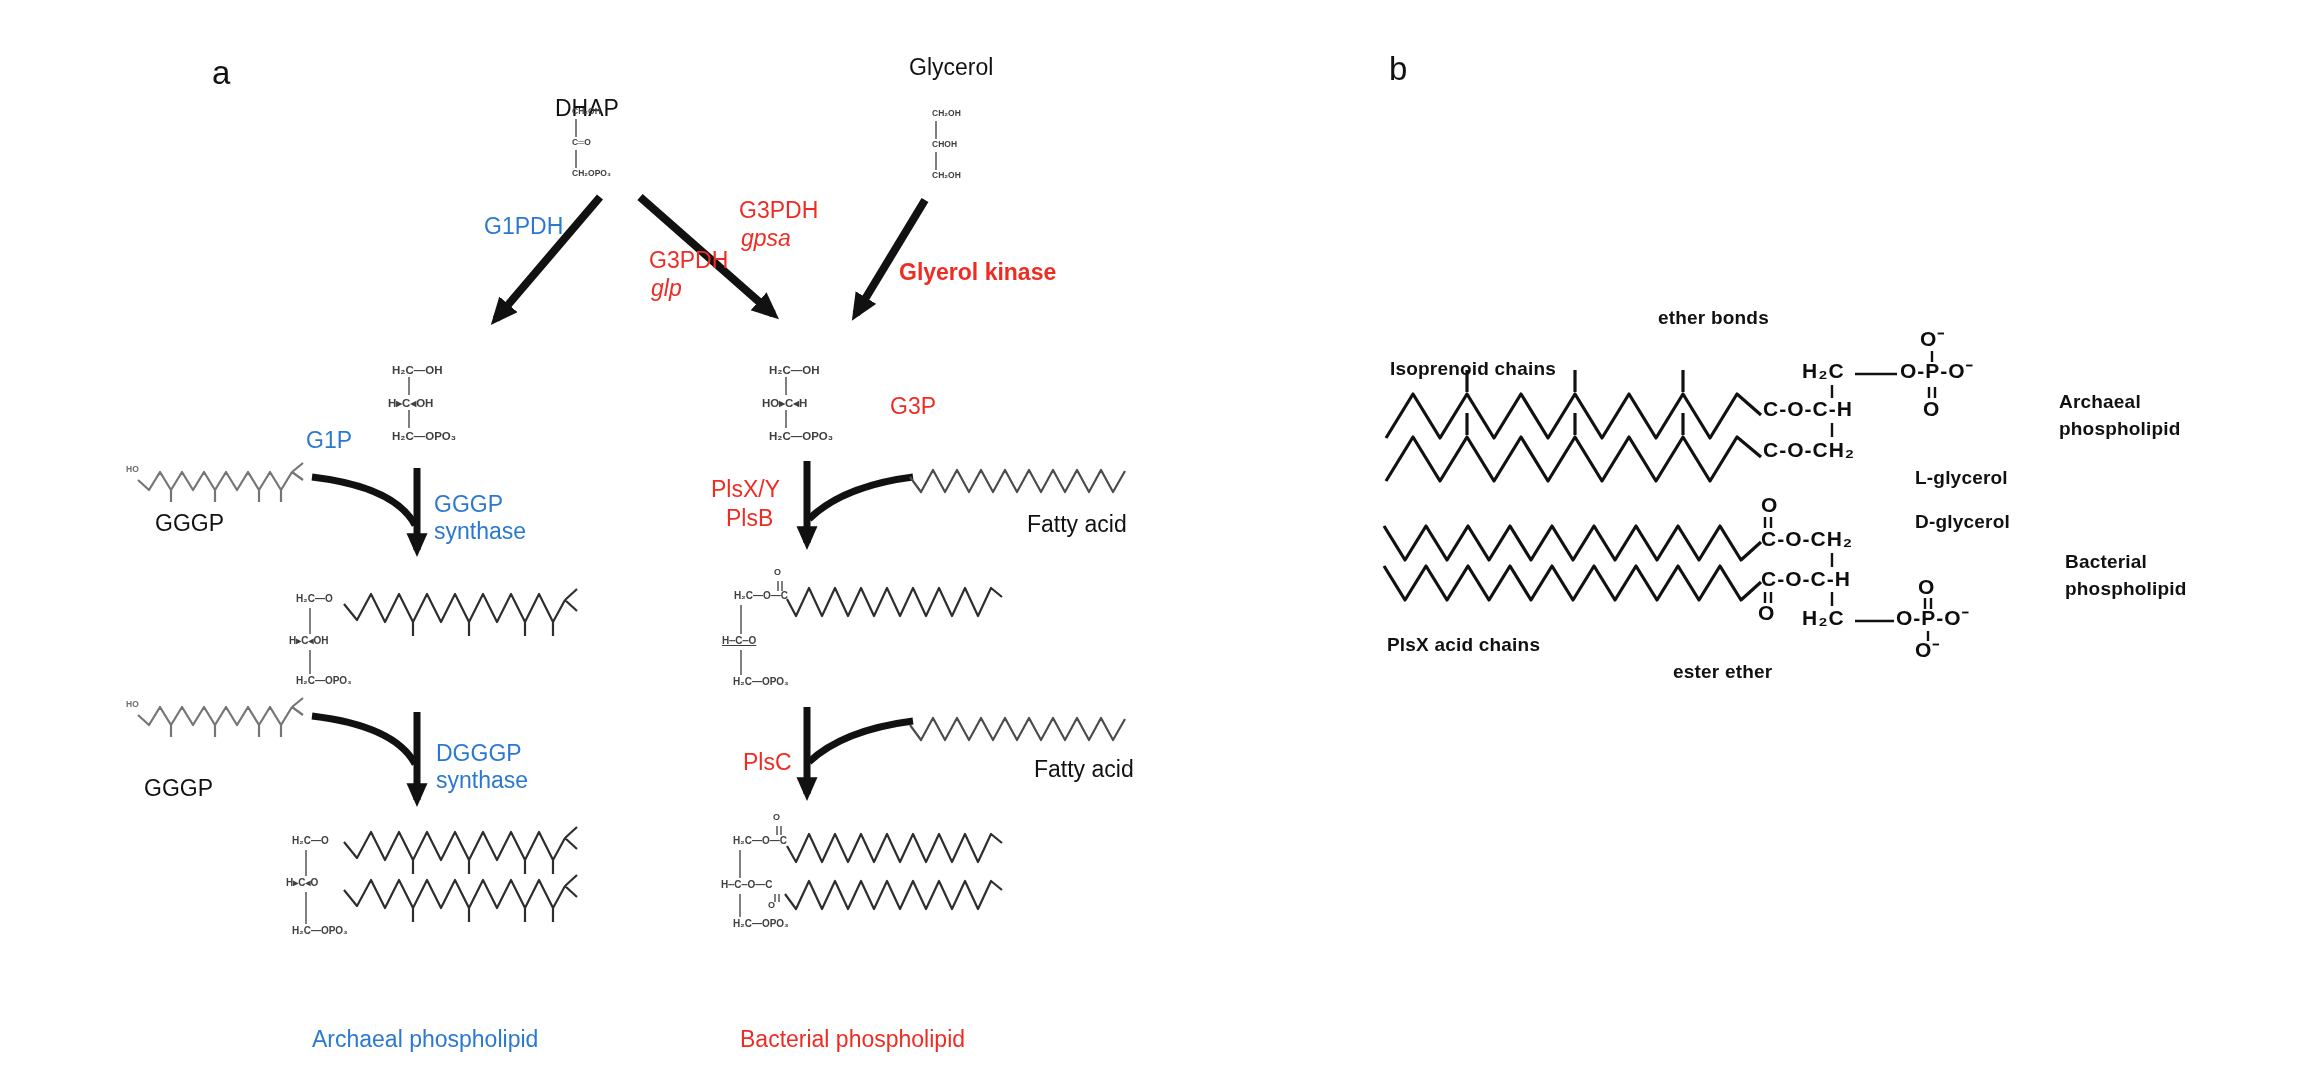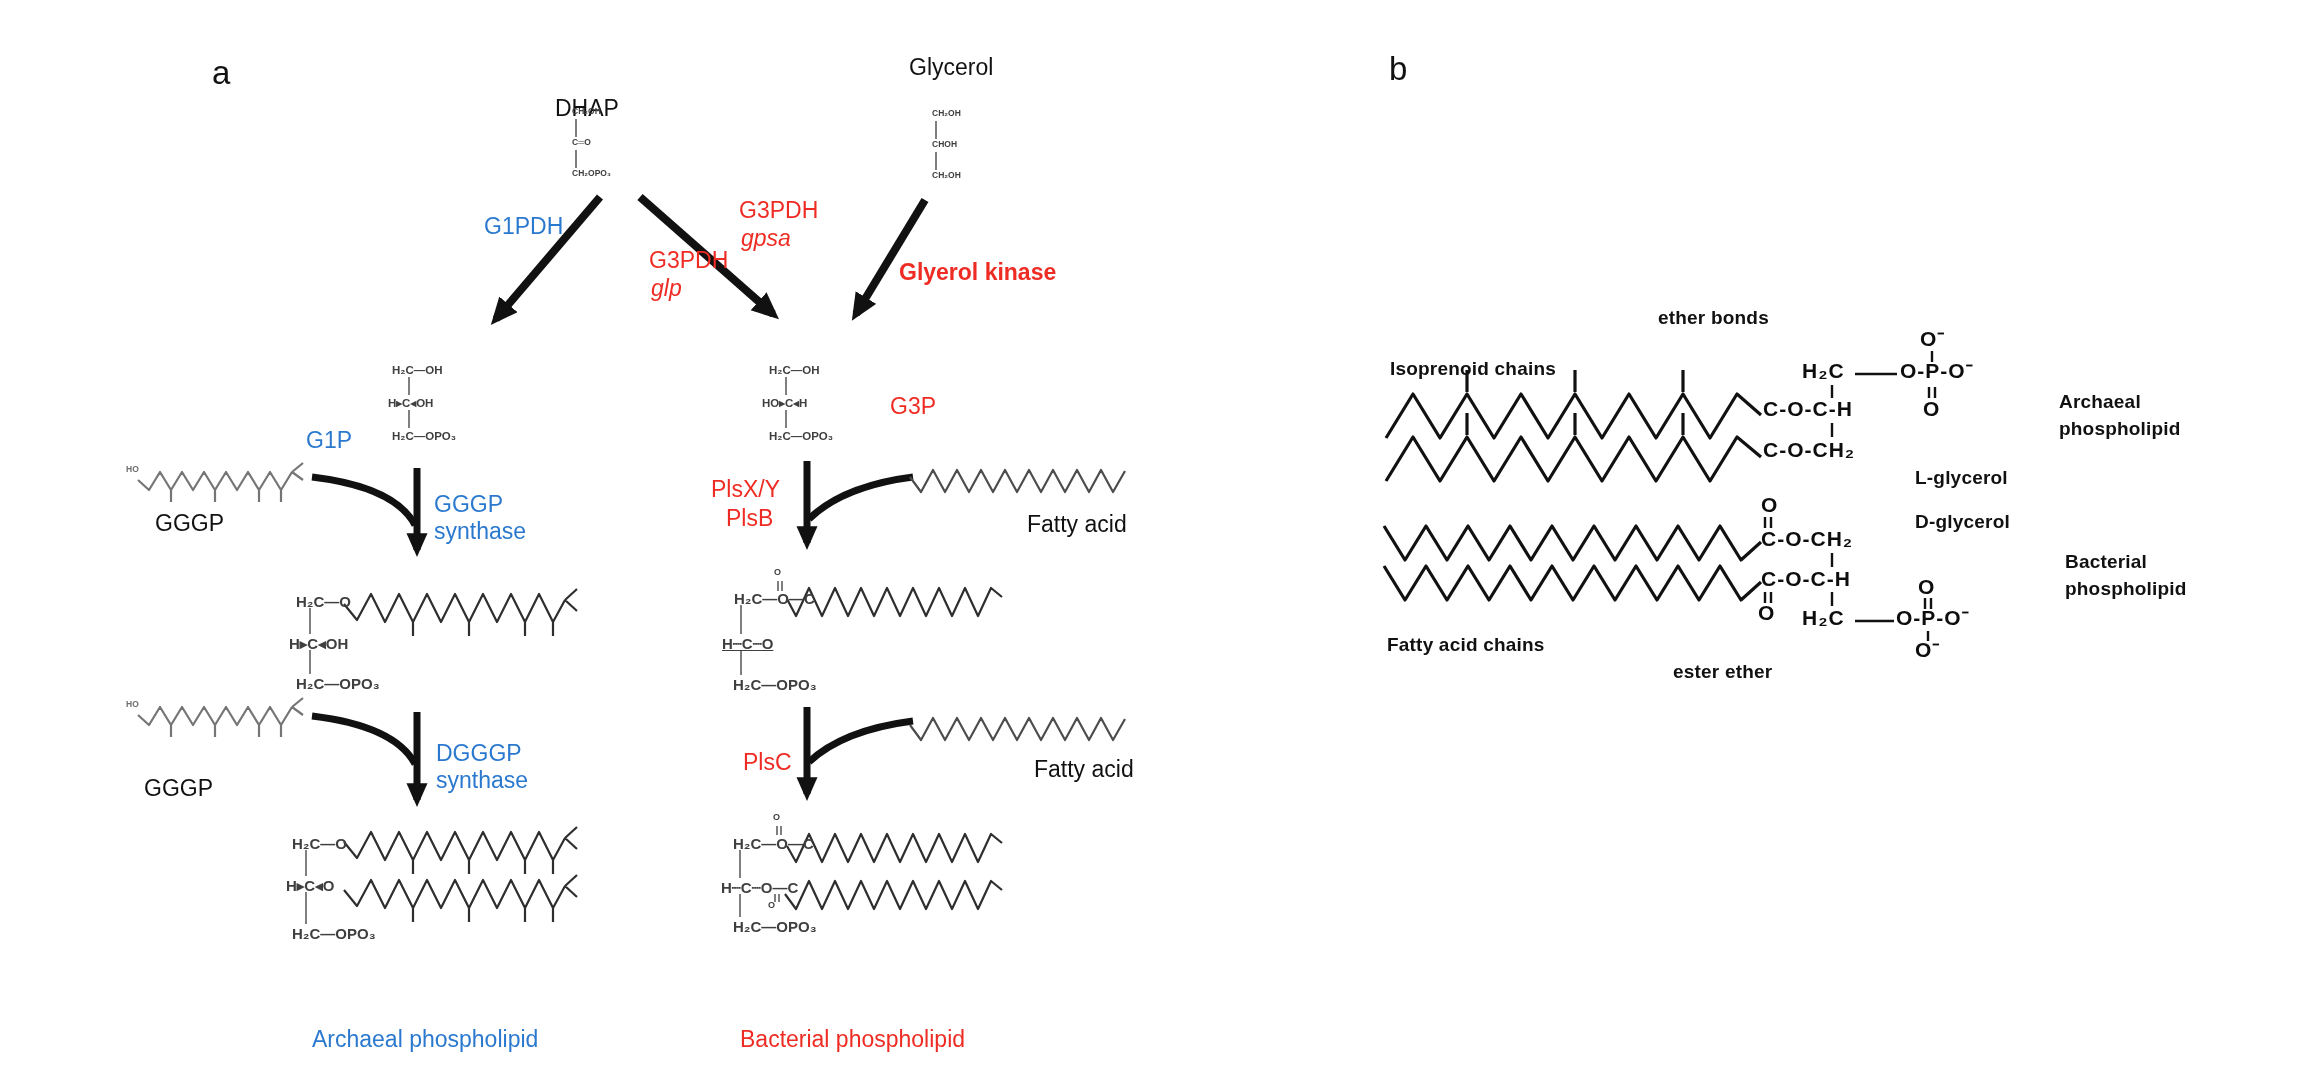--- a/index.html
+++ b/index.html
@@ -8,21 +8,21 @@
           font-family:"Liberation Sans",sans-serif;}
   .t{position:absolute;white-space:nowrap;color:var(--ink);line-height:1.05;}
   .s32{font-size:33px;}
   .s23{font-size:23px;}
   .blue{color:var(--blue);}
   .red{color:var(--red);}
   .it{font-style:italic;}
   .b20{font-size:19px;font-weight:700;letter-spacing:0.2px;}
   .chem{font-weight:700;color:var(--chem);}
   .c11{font-size:11.5px;}
-  .c10{font-size:15px;}
+  .c10{font-size:10px;}
   .c9{font-size:9px;}
   .c85{font-size:8.5px;}
   .gray{color:var(--chain_gray);}
   .bchem{font-size:21px;font-weight:700;letter-spacing:1px;color:#0d0d0d;}
   svg.layer{position:absolute;left:0;top:0;}
 </style>
 </head>
 <body>
 
 <div class="canvas">
@@ -176,21 +176,21 @@
   <div class="t s32" style="left:1389px;top:52px;">b</div>
 
   <div class="t b20" style="left:1658px;top:308px;">ether bonds</div>
   <div class="t b20" style="left:1390px;top:359px;">Isoprenoid chains</div>
   <div class="t b20" style="left:2059px;top:392px;">Archaeal</div>
   <div class="t b20" style="left:2059px;top:419px;">phospholipid</div>
   <div class="t b20" style="left:1915px;top:468px;">L-glycerol</div>
   <div class="t b20" style="left:1915px;top:512px;">D-glycerol</div>
   <div class="t b20" style="left:2065px;top:552px;">Bacterial</div>
   <div class="t b20" style="left:2065px;top:579px;">phospholipid</div>
-  <div class="t b20" style="left:1387px;top:635px;">Fatty acid chains</div>
+  <div class="t b20" style="left:1387px;top:635px;">PlsX acid chains</div>
   <div class="t b20" style="left:1673px;top:662px;">ester ether</div>
 
   <div class="t bchem" style="left:1802px;top:360px;">H₂C</div>
   <div class="t bchem" style="left:1900px;top:360px;">O-P-O⁻</div>
   <div class="t bchem" style="left:1920px;top:328px;">O⁻</div>
   <div class="t bchem" style="left:1923px;top:398px;">O</div>
   <div class="t bchem" style="left:1763px;top:398px;">C-O-C-H</div>
   <div class="t bchem" style="left:1763px;top:439px;">C-O-CH₂</div>
 
   <div class="t bchem" style="left:1761px;top:494px;">O</div>

